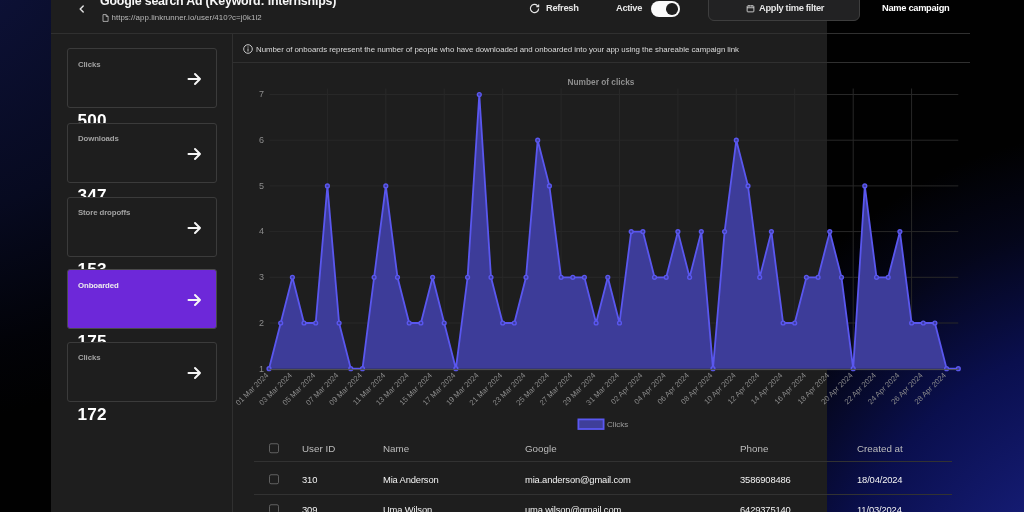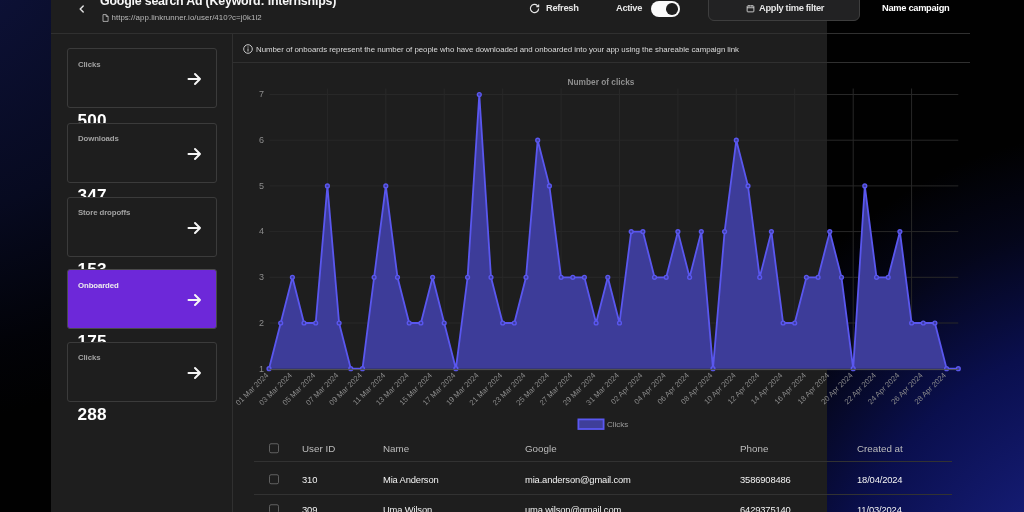--- a/index.html
+++ b/index.html
@@ -92,21 +92,21 @@
 </div>
 <div class="scard hl" style="top:269px">
   <div class="slab">Onboarded</div>
   <div class="snum">175</div>
   <svg class="sarrow" width="15" height="14" viewBox="0 0 15 14">
         <path d="M1.5 7 H13 M8 2 L13 7 L8 12" stroke="#f5f5f5" stroke-width="2" fill="none" stroke-linecap="round" stroke-linejoin="round"></path>
       </svg>
 </div>
 <div class="scard" style="top:341.5px">
   <div class="slab">Clicks</div>
-  <div class="snum">288</div>
+  <div class="snum">172</div>
   <svg class="sarrow" width="15" height="14" viewBox="0 0 15 14">
         <path d="M1.5 7 H13 M8 2 L13 7 L8 12" stroke="#f5f5f5" stroke-width="2" fill="none" stroke-linecap="round" stroke-linejoin="round"></path>
       </svg>
 </div>
   <div class="vdivider"></div>
   <div class="infobar"></div>
   <svg style="position:absolute;left:192px;top:44.3px" width="10" height="10" viewBox="0 0 10 10">
       <circle cx="5" cy="5" r="4.3" stroke="#c9c9c9" stroke-width="1" fill="none"></circle>
       <rect x="4.5" y="4.4" width="1" height="3.1" fill="#c9c9c9"></rect>
       <rect x="4.5" y="2.5" width="1" height="1.1" fill="#c9c9c9"></rect>

